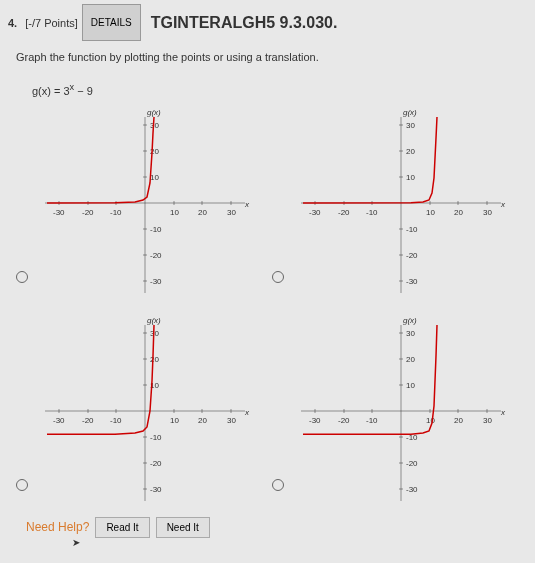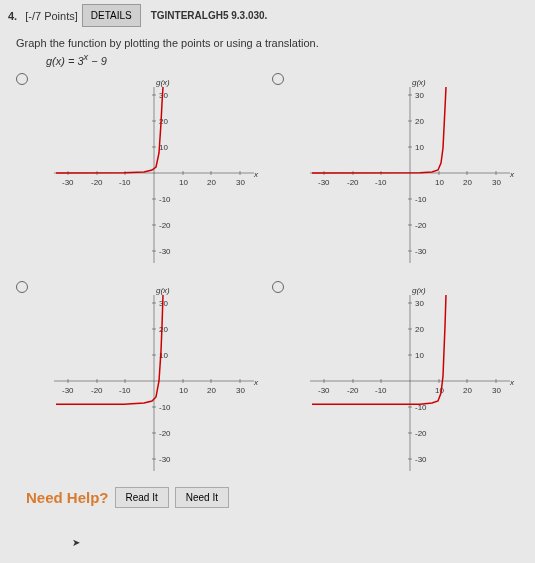--- a/index.html
+++ b/index.html
@@ -1,35 +1,35 @@
 <!DOCTYPE html>
 <html><head>
 <meta charset="utf-8">
 <style>
 body{margin:0;background:#e8e8e8;font-family:Arial,sans-serif;font-size:11px;color:#333;width:535px;height:563px;overflow:hidden}
 .header{display:flex;align-items:center;padding:4px 8px;gap:4px}
 .qnum{font-weight:bold;margin-right:4px}
-.btn{background:#d0d0d0;border:1px solid #999;padding:5px 8px;font-size:10px;cursor:pointer}
+.btn{background:#d0d0d0;border:1px solid #999;padding:12px 8px;font-size:10px;cursor:pointer}
 .btn-notes{background:#4a7fb8;color:#fff;border:1px solid #3a6fa8}
-.source{font-size:10px;font-weight:bold;margin-left:6px}
+.source{font-size:16px;font-weight:bold;margin-left:6px}
 .content{padding:6px 16px}
-.prompt{margin-bottom:3px}
-.formula{font-style:italic;margin-left:30px;margin-bottom:6px}
+.prompt{margin-bottom:19px}
+.formula{margin-left:16px;margin-bottom:6px}
 .grid{display:grid;grid-template-columns:1fr 1fr;gap:8px}
-.choice{display:flex;align-items:flex-start;gap:16px}
+.choice{display:flex;align-items:flex-end;gap:7px}
 .radio{width:10px;height:10px;border:1px solid #666;border-radius:50%;margin-bottom:20px;flex-shrink:0}
 .plot{position:relative;width:220px;height:200px}
 .plot svg{width:100%;height:100%}
 .axis{stroke:#333;stroke-width:0.5}
 .tick{stroke:#333;stroke-width:0.5}
 .ticklabel{font-size:8px;fill:#333}
 .axislabel{font-size:8px;fill:#333;font-style:italic}
 .curve{stroke:#c00;stroke-width:1.5;fill:none}
 .help{display:flex;align-items:center;gap:6px;margin-top:6px;margin-left:10px}
-.help-label{color:#d97b2e;font-weight:bold;font-size:15px}
+.help-label{color:#d97b2e;font-weight:normal;font-size:12px}
 .help-btn{background:#e0e0e0;border:1px solid #aaa;padding:4px 10px;font-size:10px;cursor:pointer}
 .cursor{position:absolute;left:72px;top:537px;font-size:10px}
 </style>
 </head>
 <body>
 
 <div class="header">
   <span class="qnum">4.</span>
   <span>[-/7 Points]</span>
   <button class="btn">DETAILS</button>

